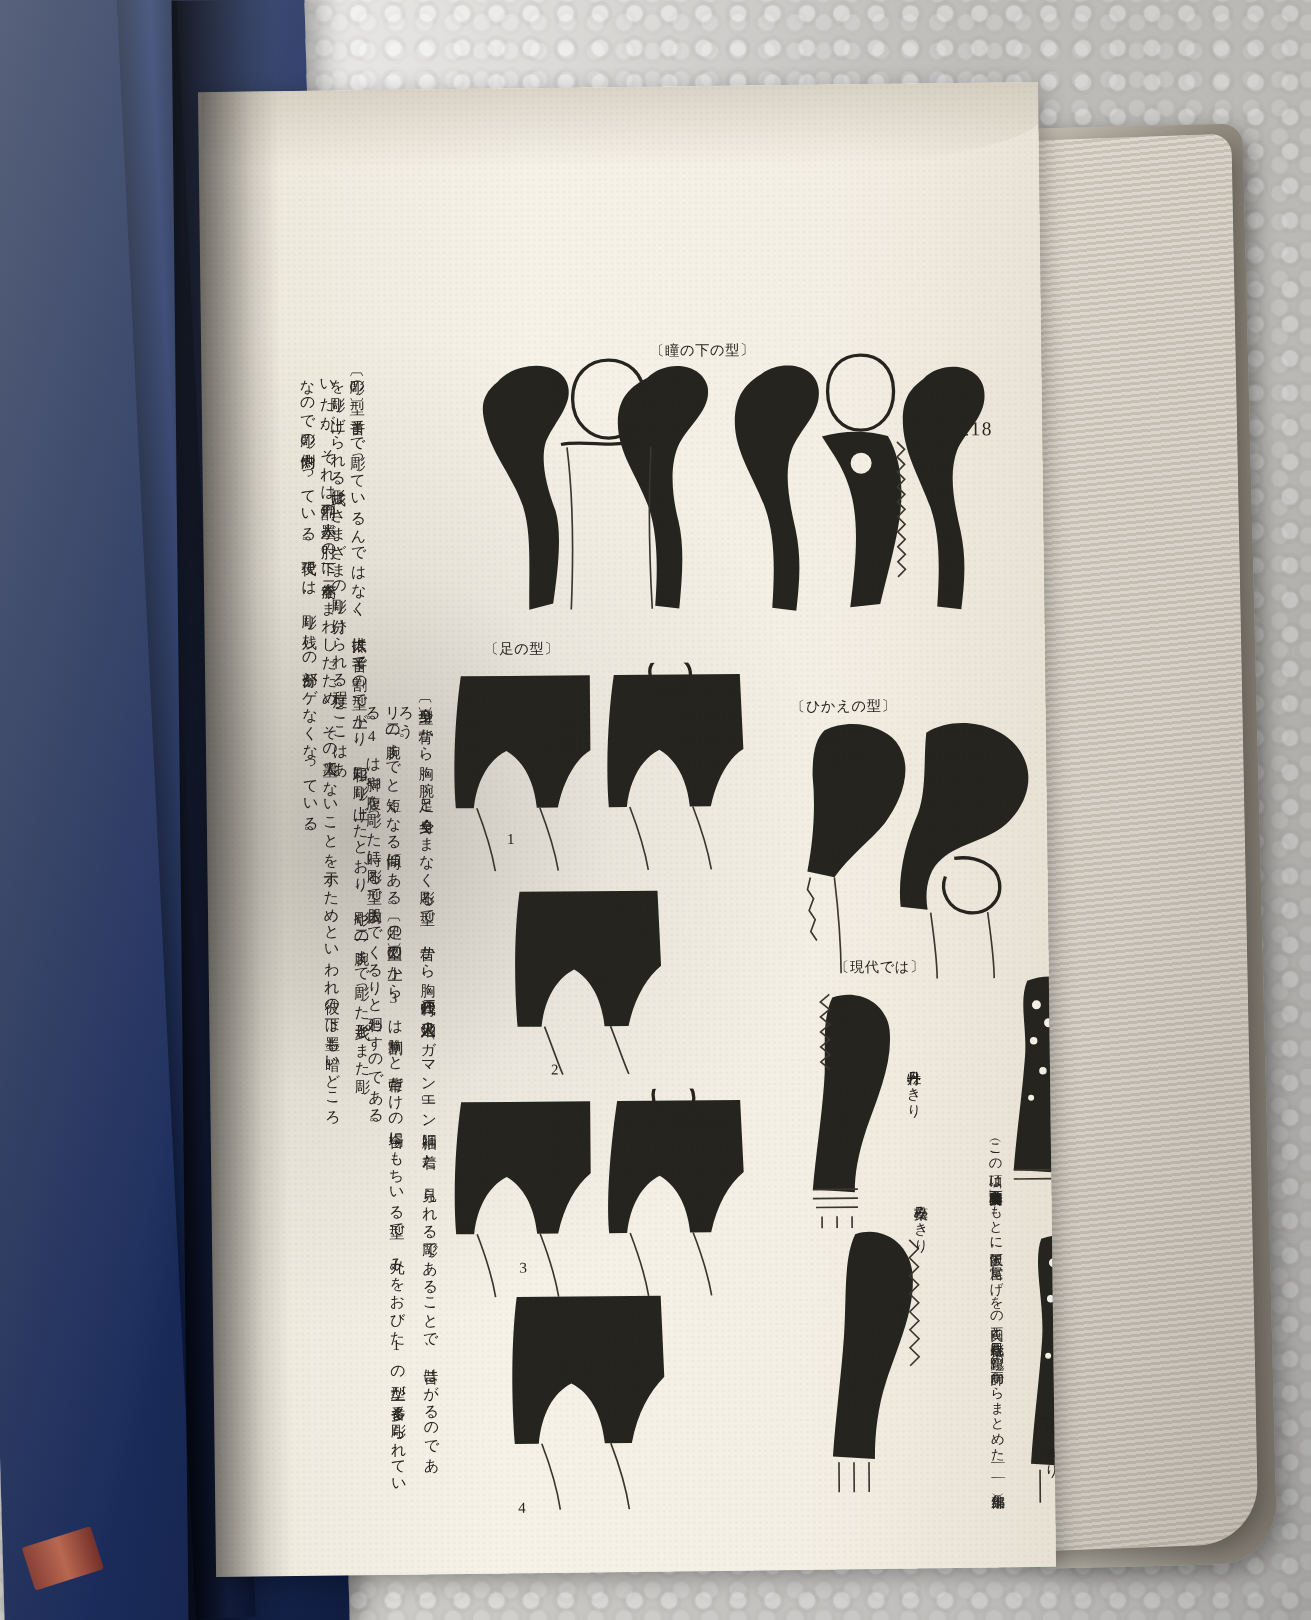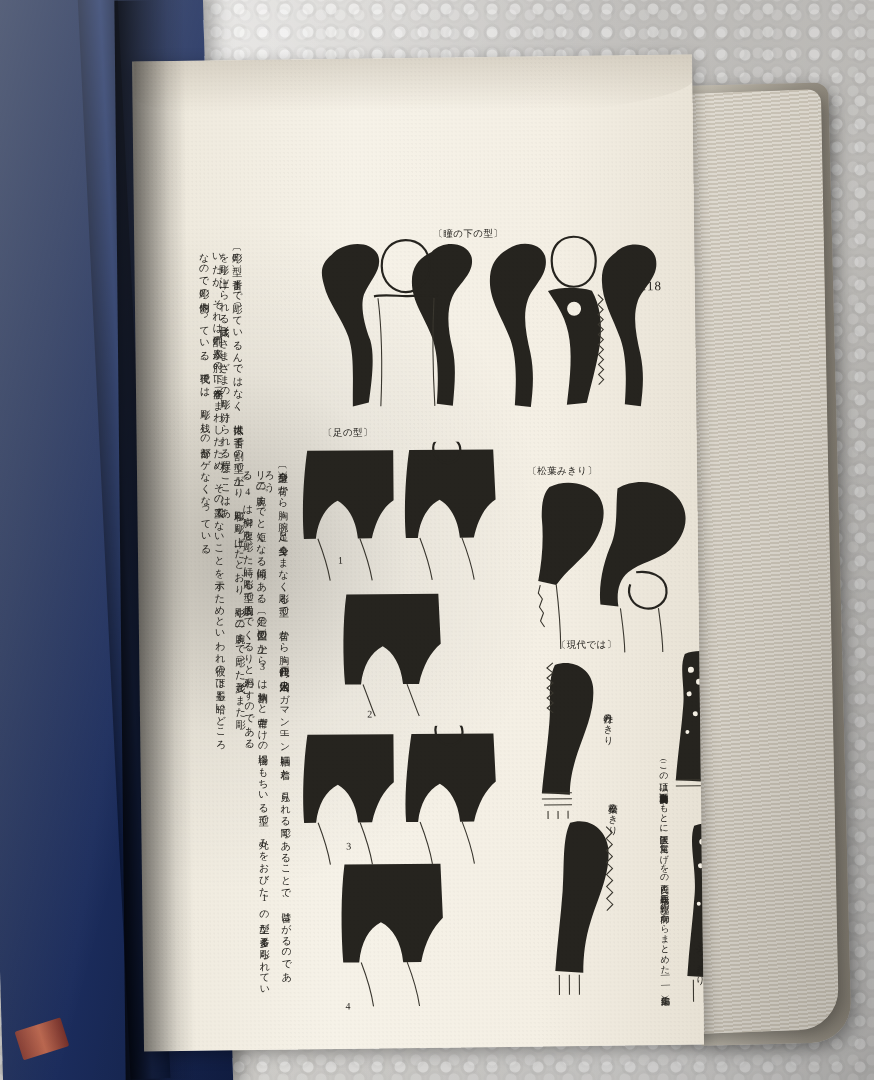--- a/index.html
+++ b/index.html
@@ -165,21 +165,21 @@
     letter-spacing: 0.6px;
     white-space: pre-line;
   }
   .col-left-1 { right: 472px; top: 186px; height: 500px; font-size: 10px; }
   .col-left-2 { right: 452px; top: 186px; height: 470px; font-size: 10px; }
   .col-left-3 { right: 430px; top: 404px; height: 540px; font-size: 10px; }
   .col-left-4 { right: 408px; top: 404px; height: 520px; font-size: 10px; }
 
   .caption {
     position: absolute;
-    font-family: Liberation Serif, serif;
+    font-family: Liberation Mono, monospace;
     font-size: 9.5px;
     color: #23211d;
     letter-spacing: 0.4px;
   }
   .caption.vert {
     writing-mode: vertical-rl;
     text-orientation: upright;
   }
   .fignum {
     position: absolute;
@@ -251,21 +251,21 @@
           <path class="outline" d="M240,26 C240,10 250,2 262,2 C274,2 284,10 284,26 C284,42 274,52 262,52 C250,52 240,42 240,26 Z"></path>
           <path class="ink" d="M236,56 C250,52 266,52 280,56 C288,70 290,88 288,106 C286,124 280,144 274,168 L254,170 C258,140 260,118 256,98 C252,78 242,66 236,56 Z"></path>
           <circle cx="262" cy="74" r="7" fill="#f4efe4"></circle>
           <path class="thin" d="M286,60 l5,5 -5,5 5,5 -5,5 5,5 -5,5 5,5 -5,5 5,5 -5,5 5,5 -5,5 5,5 -5,5 5,5 -5,5 5,5 -5,5"></path>
 
           <path class="ink" d="M304,18 C316,6 340,8 344,24 C348,42 332,52 326,66 C320,82 324,102 328,120 C332,140 330,156 328,172 L312,170 C314,142 314,122 308,104 C300,82 290,66 290,46 C290,30 296,24 304,18 Z"></path>
         </svg>
       </div>
 
       <div class="caption" style="left:186px; top:368px;text-align:center;">〔足の型〕</div>
-      <div class="caption" style="left:390px; top:408px;">〔松葉みきり〕</div>
+      <div class="caption" style="left:390px; top:408px;">〔ひかえの型〕</div>
 
       <div class="figwrap" style="left:160px; top:384px;">
         <svg width="220" height="140" viewBox="0 0 220 140">
           <path class="ink" d="M10,8 L96,8 L96,58 C86,64 78,78 74,96 L60,96 C58,76 50,64 40,58 C28,64 20,78 18,96 L6,96 C4,70 6,34 10,8 Z"></path>
           <path class="thin" d="M20,96 C26,112 30,126 32,138"></path>
           <path class="thin" d="M62,96 C68,112 72,126 74,138"></path>
           <path class="ink" d="M112,8 L196,8 L198,58 C188,64 180,78 176,96 L162,96 C160,76 152,64 142,58 C130,64 122,78 120,96 L108,96 C106,70 108,34 112,8 Z"></path>
           <path class="outline" d="M136,6 C136,-4 150,-8 158,-2 C166,4 164,16 156,20 C148,24 136,18 136,6 Z"></path>
           <path class="thin" d="M122,96 C128,112 132,126 134,138"></path>
           <path class="thin" d="M164,96 C170,112 174,126 176,138"></path>

